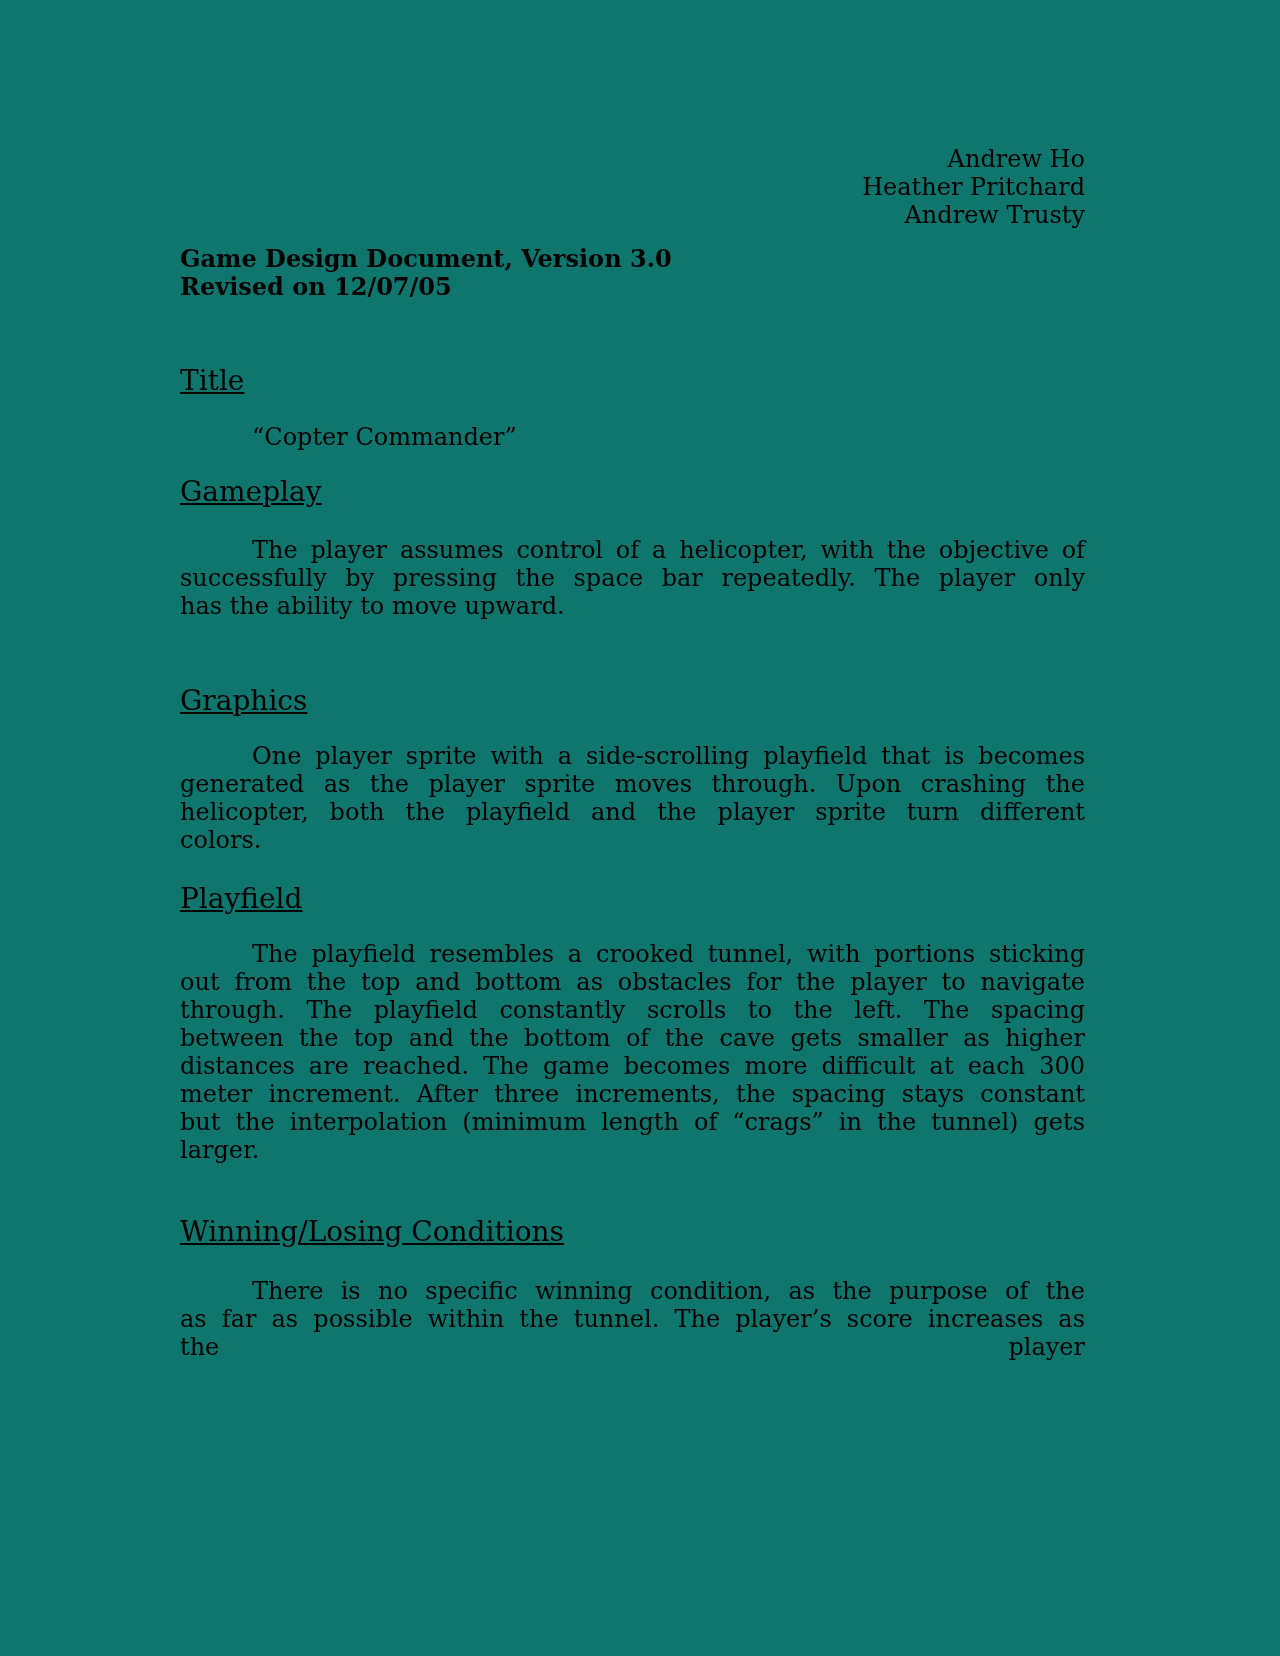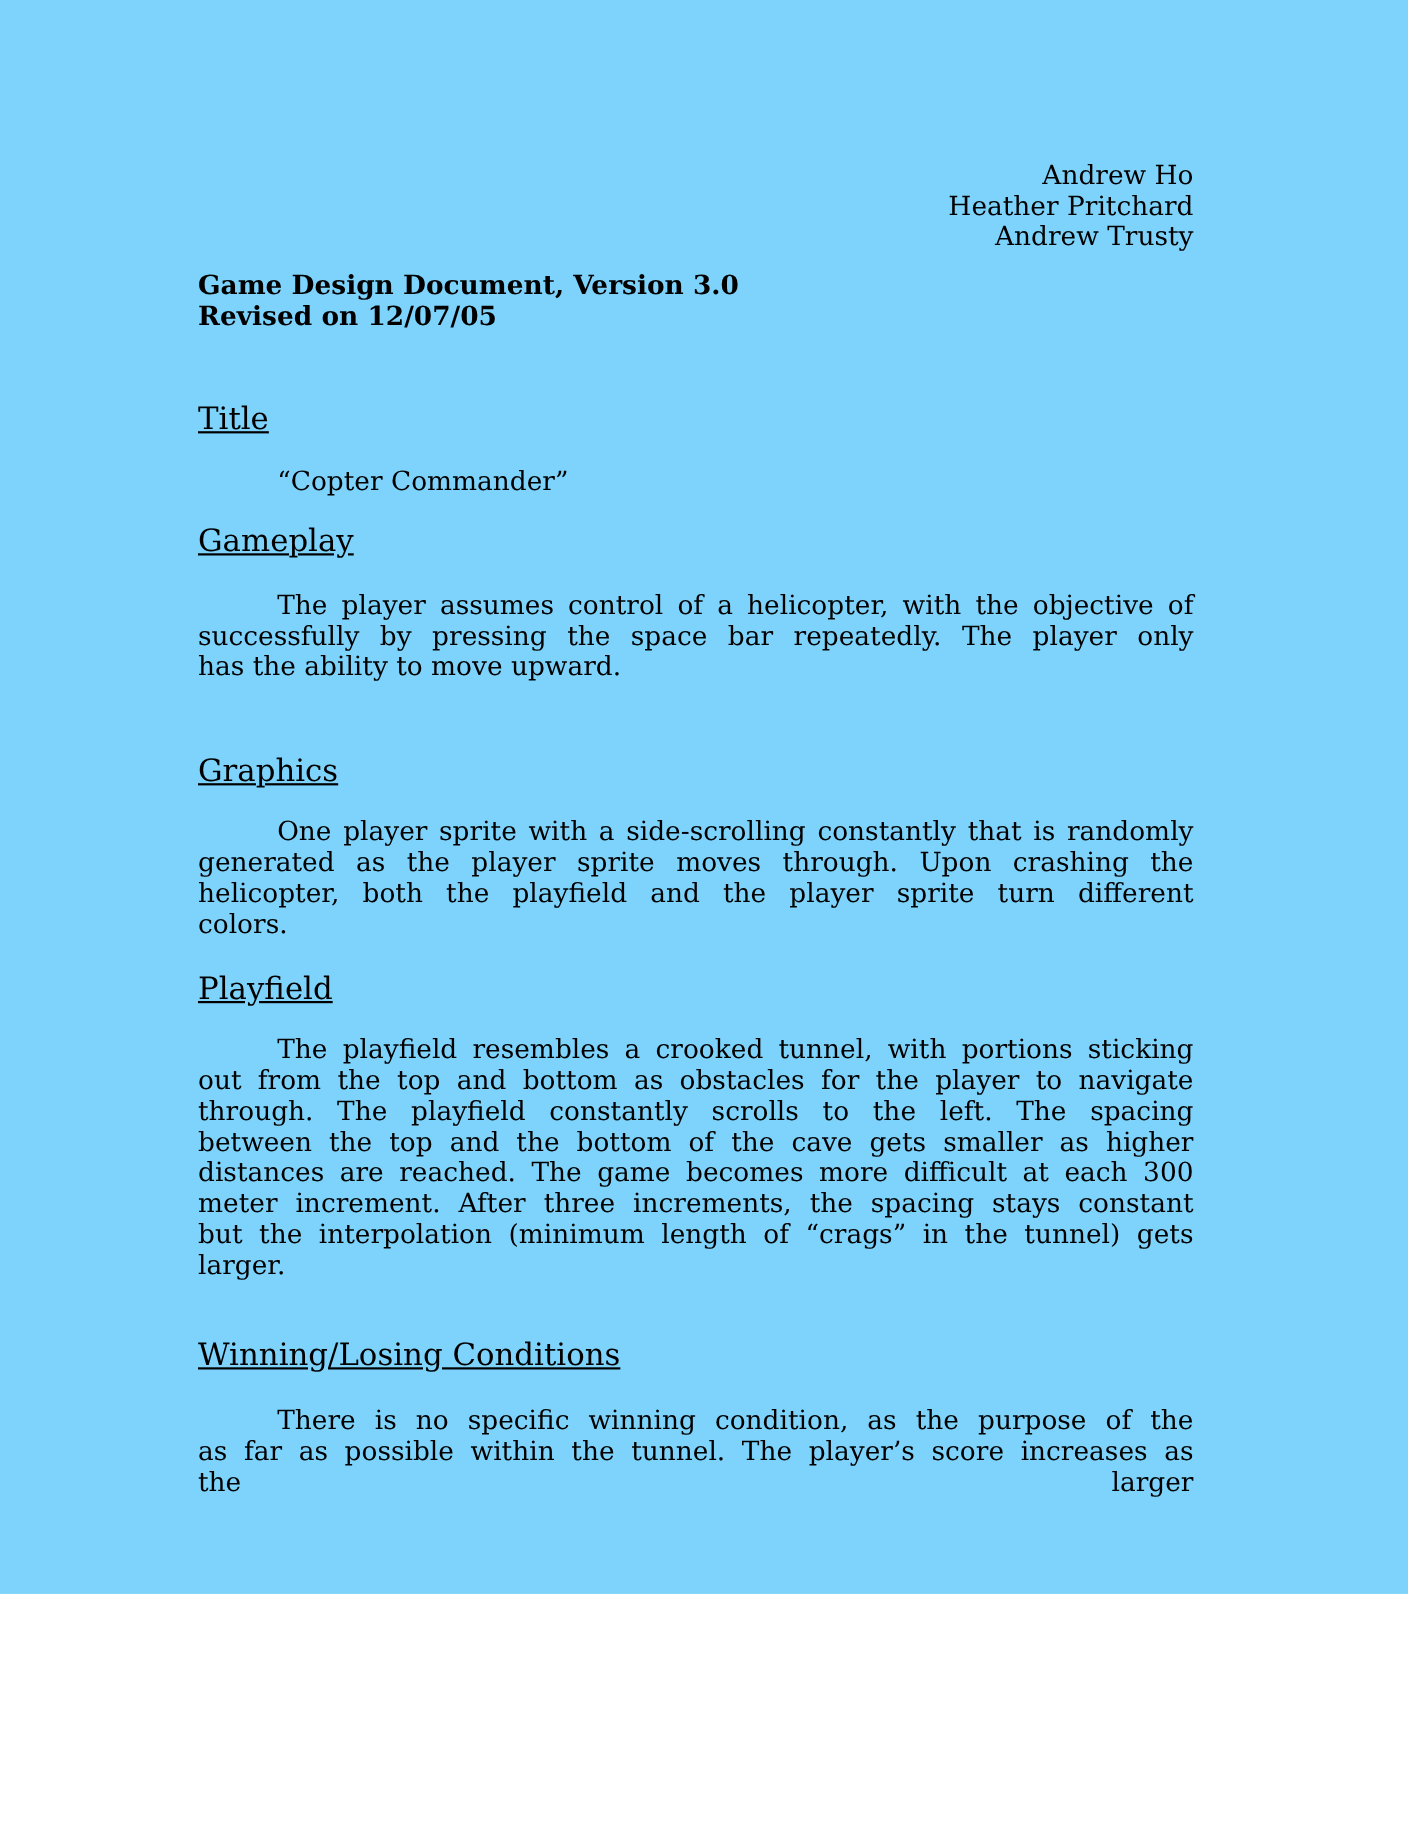--- a/index.html
+++ b/index.html
@@ -3,22 +3,22 @@
 <meta charset="utf-8">
 <style>
   html, body {
     margin: 0;
     padding: 0;
     background: #ffffff;
   }
   .page {
     position: relative;
     width: 1280px;
-    height: 1449px;
-    background: #7dd3fc;
+    height: 1656px;
+    background: #0f766e;
     color: #000000;
     overflow: hidden;
     text-decoration: underline;
   }
   .content {
     position: absolute;
     left: 180px;
     top: 0;
     width: 905px;
     font-family: "DejaVu Serif", serif;
@@ -85,21 +85,21 @@
     <div class="para-gameplay">
       <div class="line indent">The player assumes control of a helicopter, with the objective of</div>
       <div class="line">successfully by pressing the space bar repeatedly.  The player only</div>
       <div class="line left">has the ability to move upward.</div>
     </div>
 
     <div class="section-heading h-graphics">
       <span class="u">Graphics</span>
     </div>
     <div class="para-graphics">
-      <div class="line indent">One player sprite with a side-scrolling constantly that is randomly</div>
+      <div class="line indent">One player sprite with a side-scrolling playfield that is becomes</div>
       <div class="line">generated as the player sprite moves through. Upon crashing the</div>
       <div class="line">helicopter, both the playfield and the player sprite turn different</div>
       <div class="line left">colors.</div>
     </div>
 
     <div class="section-heading h-playfield">
       <span class="u">Playfield</span>
     </div>
     <div class="para-playfield">
       <div class="line indent">The playfield resembles a crooked tunnel, with portions sticking</div>
@@ -111,17 +111,17 @@
       <div class="line">but the interpolation (minimum length of “crags” in the tunnel) gets</div>
       <div class="line left">larger.</div>
     </div>
 
     <div class="section-heading h-winning">
       <span class="u">Winning/Losing Conditions</span>
     </div>
     <div class="para-winning">
       <div class="line indent">There is no specific winning condition, as the purpose of the</div>
       <div class="line">as far as possible within the tunnel. The player’s score increases as</div>
-      <div class="line">the larger</div>
+      <div class="line">the player</div>
     </div>
 
   </div>
 </div>
 
 </body></html>

